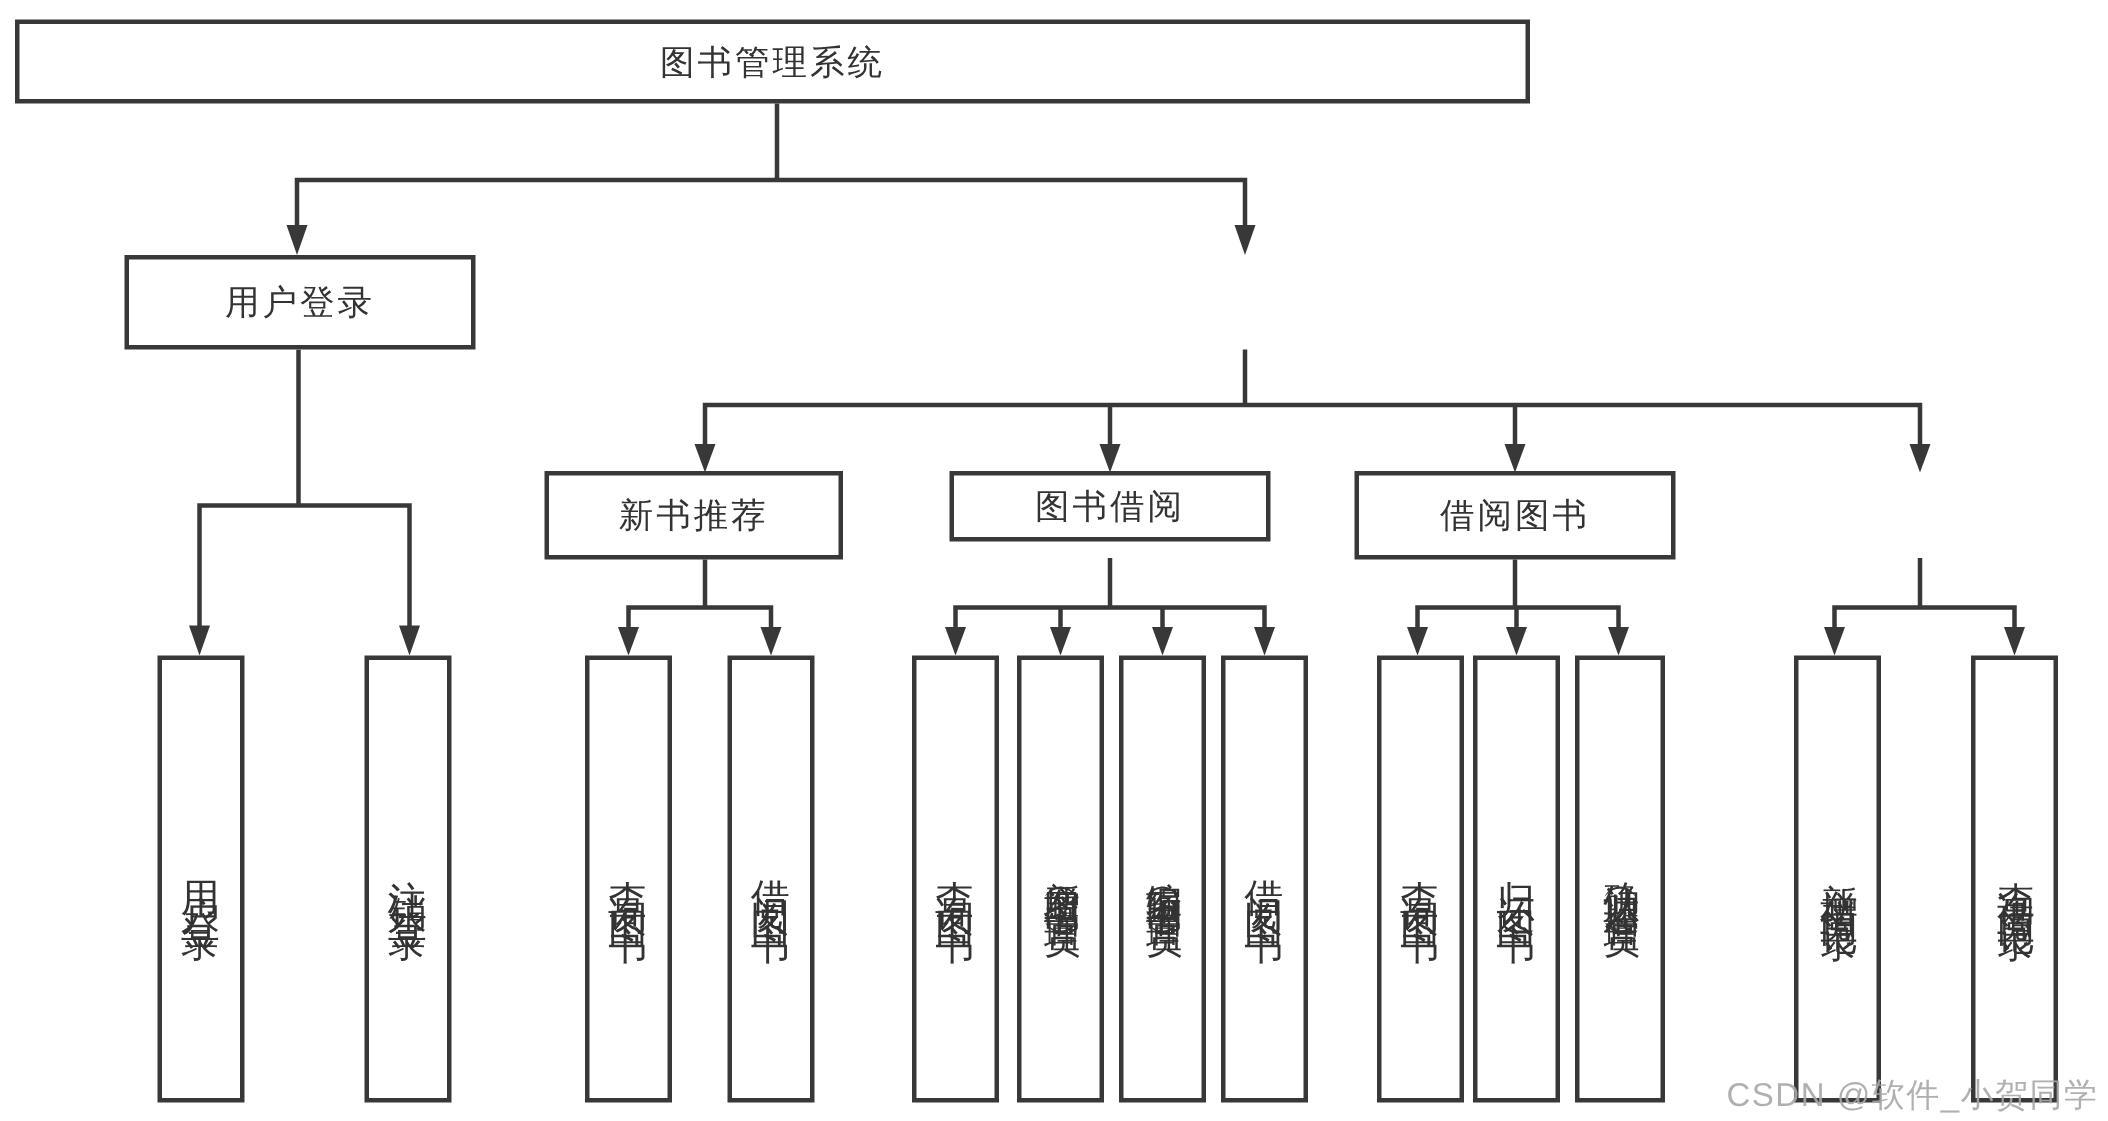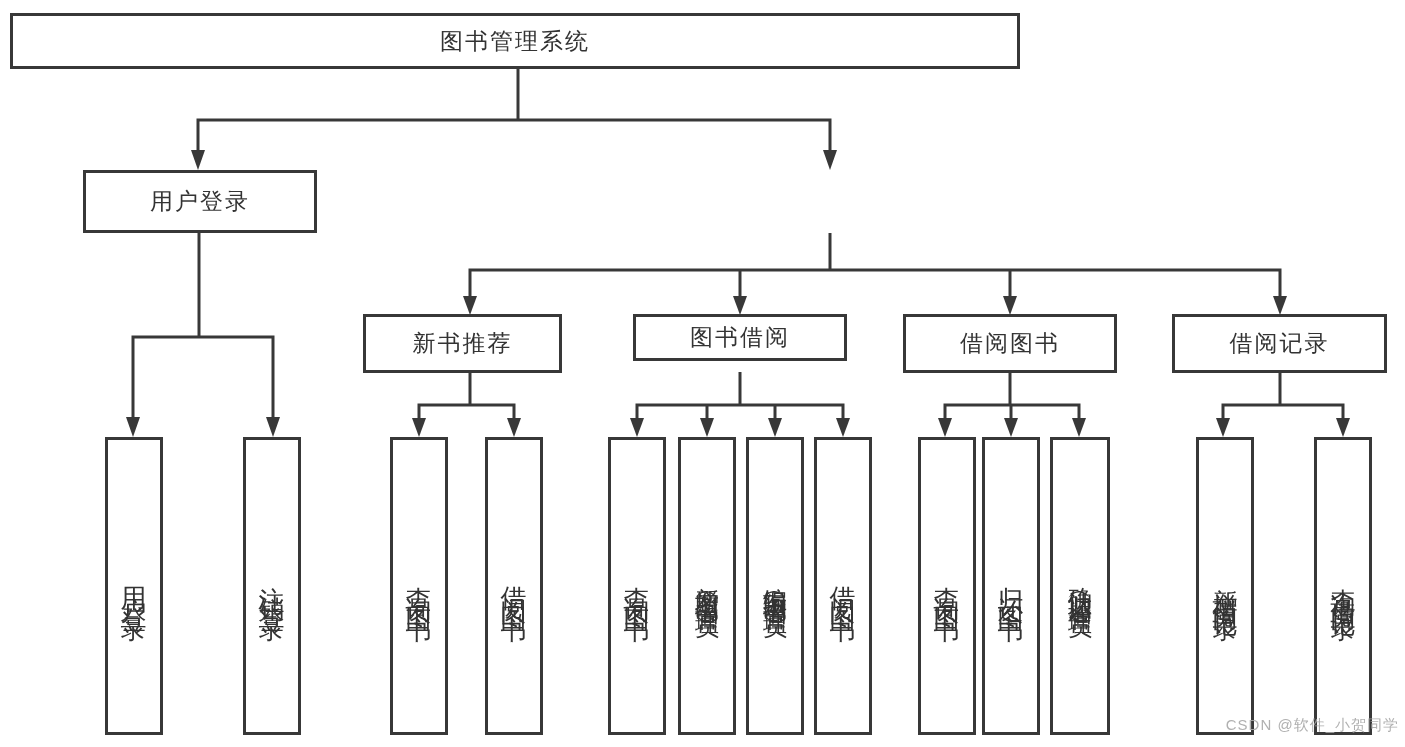--- a/index.html
+++ b/index.html
@@ -39,22 +39,22 @@
     text-orientation:mixed;
     font-size:26px;
     letter-spacing:10px;
     color:var(--text);
     line-height:1;
   }
   .vtext.med{font-size:25px;letter-spacing:6px;}
   .vtext.tight{font-size:24px;letter-spacing:4px;}
   .watermark{
     position:absolute;
-    right:6px;bottom:12px;
-    font-size:15px;
+    right:6px;bottom:2px;
+    font-size:22px;
     color:var(--watermark);
     opacity:.9;
     letter-spacing:1px;
     white-space:nowrap;
   }
 </style>
 </head>
 <body>
 
 <div class="stage">
@@ -117,23 +117,20 @@
 
   <div class="node" style="left:363px;top:314px;width:199px;height:59px">
     <span class="hlabel">新书推荐</span>
   </div>
   <div class="node" style="left:633px;top:314px;width:214px;height:47px">
     <span class="hlabel">图书借阅</span>
   </div>
   <div class="node" style="left:903px;top:314px;width:214px;height:59px">
     <span class="hlabel">借阅图书</span>
   </div>
-  <div class="node" style="left:1172px;top:314px;width:215px;height:59px">
-    <span class="hlabel">借阅记录</span>
-  </div>
 
   <div class="node leaf" style="left:105px">
     <span class="vtext">用户登录</span>
   </div>
   <div class="node leaf" style="left:243px">
     <span class="vtext">注销登录</span>
   </div>
 
   <div class="node leaf" style="left:390px">
     <span class="vtext">查询图书</span>

